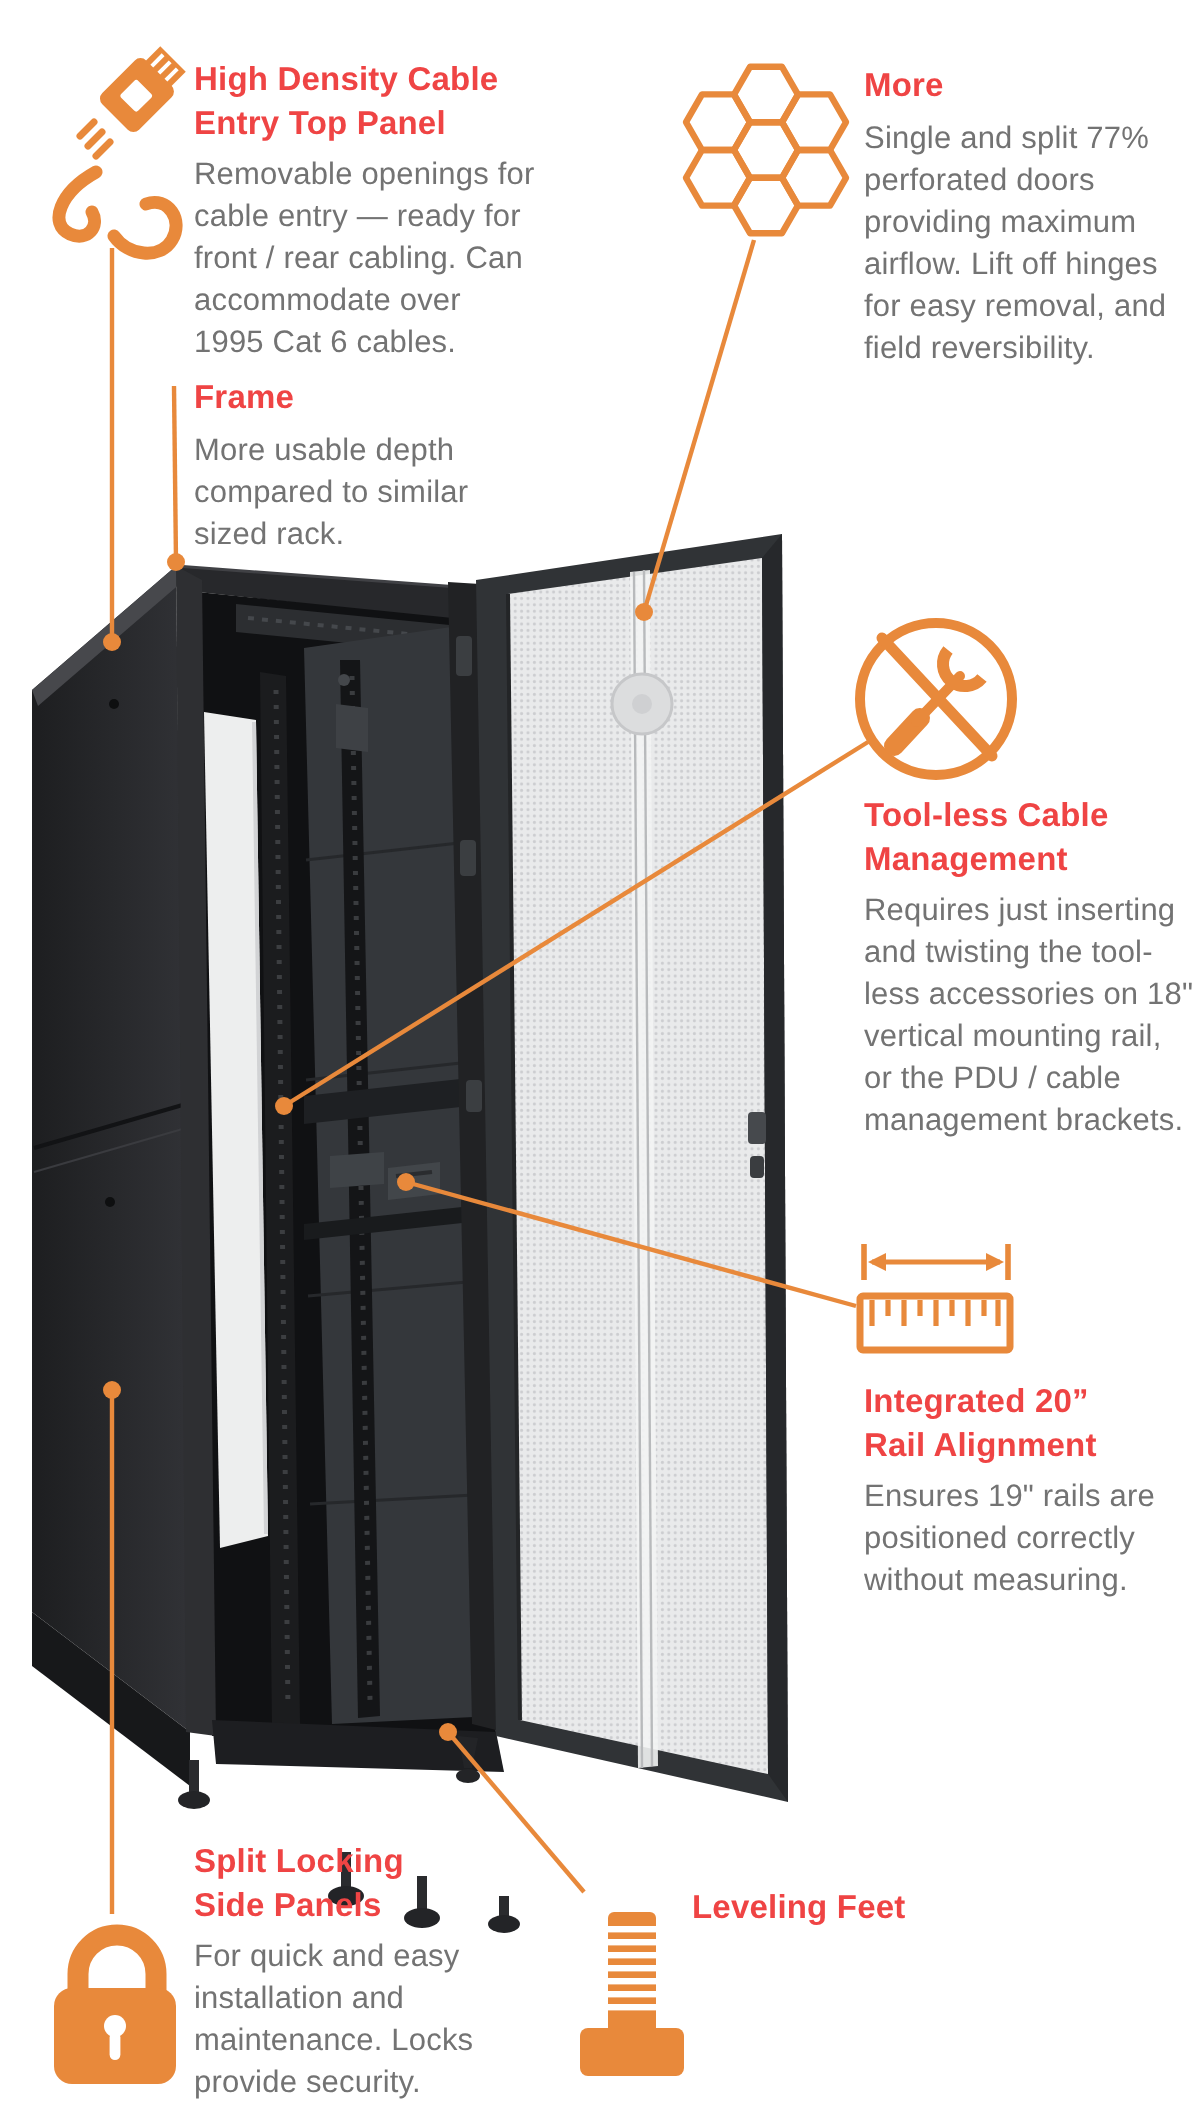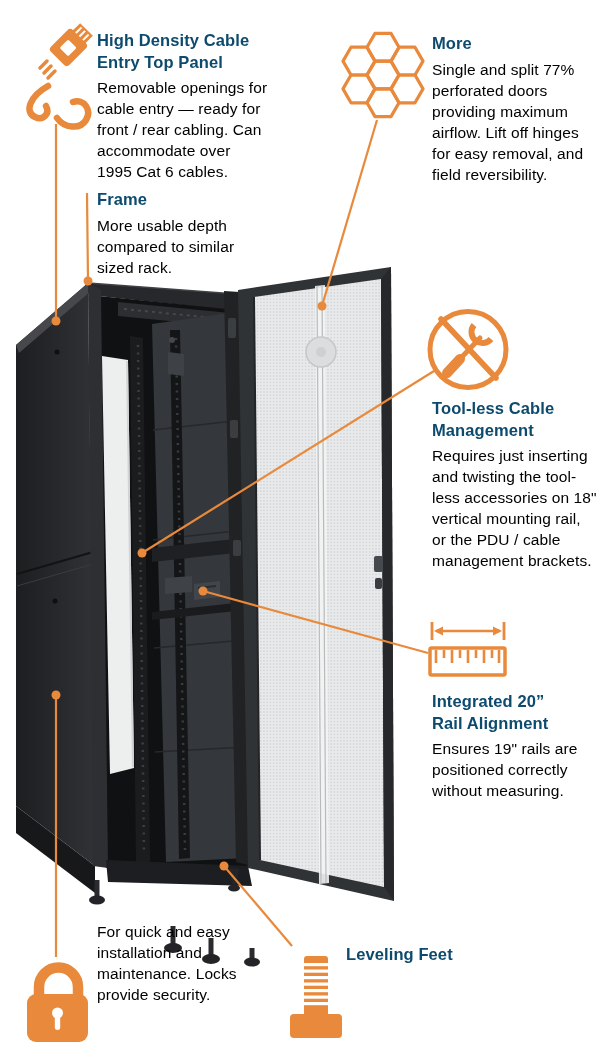--- a/index.html
+++ b/index.html
@@ -1,22 +1,22 @@
 <!DOCTYPE html>
 <html><head>
 <meta charset="utf-8">
 <style>
   html,body{margin:0;padding:0;background:#fff;}
   .stage{position:relative;width:600px;height:1062px;background:#ffffff;
          font-family:"Liberation Sans",sans-serif;overflow:hidden;}
   .stage svg{position:absolute;left:0;top:0;}
   .feature{position:absolute;}
-  .f-title{font-weight:700;font-size:16.5px;line-height:21.5px;color:#0c4a6e;
+  .f-title{font-weight:700;font-size:16.5px;line-height:21.5px;color:#ef4444;
            white-space:pre-line;margin:0 0 4px 0;letter-spacing:.1px;}
-  .f-body{font-weight:400;font-size:15.5px;line-height:21px;color:#000000;
+  .f-body{font-weight:400;font-size:15.5px;line-height:21px;color:#737373;
           white-space:pre-line;letter-spacing:.1px;}
 </style>
 </head>
 <body>
 
 <div class="stage">
 
 <svg width="600" height="1062" viewBox="0 0 600 1062">
   <defs>
     <linearGradient id="sideGrad" x1="0" y1="0" x2="1" y2="0">
@@ -259,20 +259,22 @@
 
 <div class="feature" style="left:432px;top:691px;width:165px">
   <div class="f-title">Integrated 20”
 Rail Alignment</div>
   <div class="f-body">Ensures 19" rails are
 positioned correctly
 without measuring.</div>
 </div>
 
 <div class="feature" style="left:97px;top:921px;width:170px">
+  <div class="f-title">Split Locking
+Side Panels</div>
   <div class="f-body">For quick and easy
 installation and
 maintenance. Locks
 provide security.</div>
 </div>
 
 <div class="feature" style="left:346px;top:944px;width:145px">
   <div class="f-title">Leveling Feet</div>
 </div>
 

